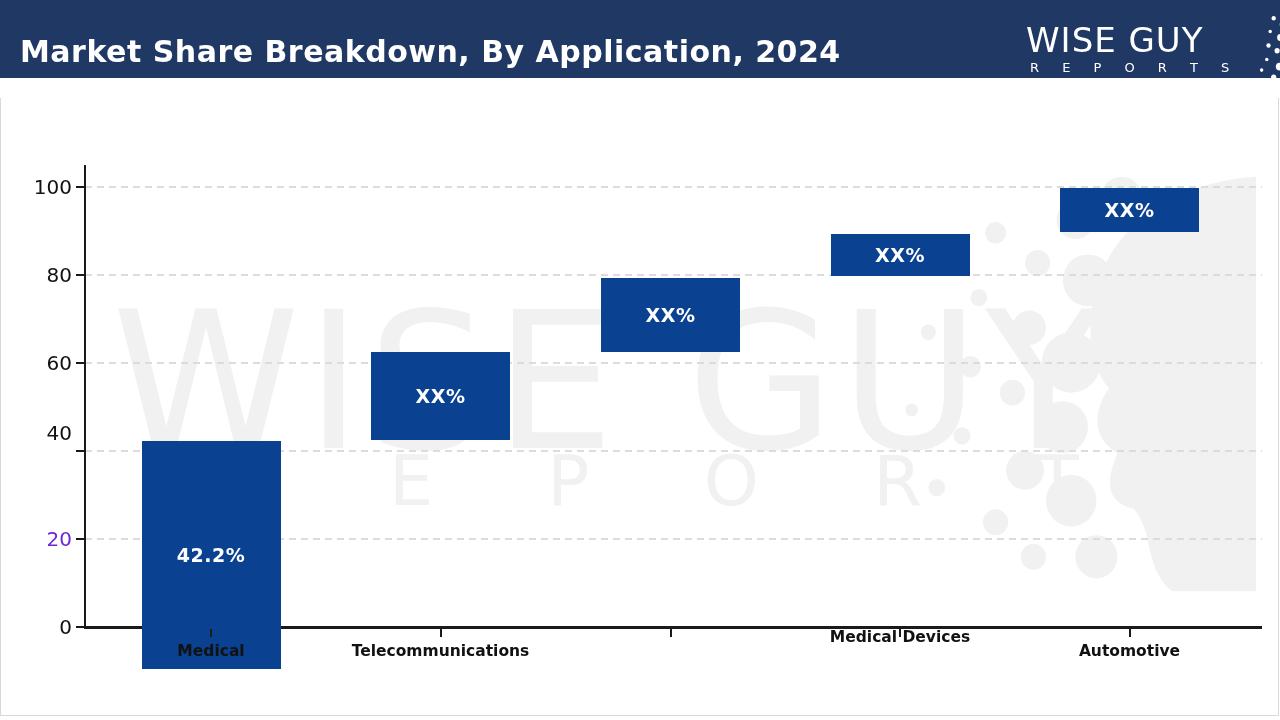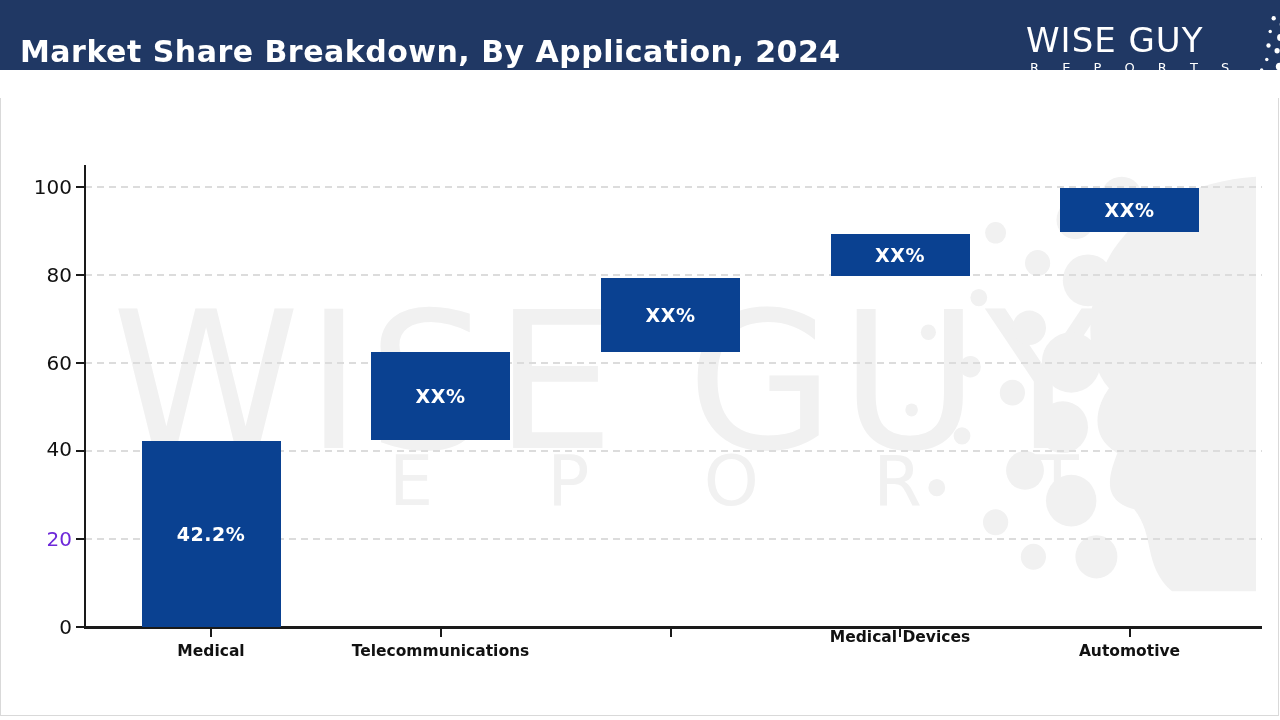--- a/index.html
+++ b/index.html
@@ -3,21 +3,21 @@
 <meta charset="utf-8">
 <style>
   * { margin:0; padding:0; box-sizing:border-box; }
   html,body { width:1280px; height:720px; }
   body {
     position:relative; overflow:hidden; background:#ffffff;
     font-family:"DejaVu Sans","Liberation Sans",sans-serif;
   }
   
   .header {
-    position:absolute; top:0; left:0; width:1280px; height:70px;
+    position:absolute; top:0; left:0; width:1280px; height:78px;
     background:#203864; z-index:10; display:flex; align-items:center;
   }
   .title {
     position:absolute; left:20px; top:34px;
     color:#ffffff; font-size:30px; font-weight:bold; letter-spacing:.5px;
     white-space:nowrap;
   }
   .logo { position:absolute; right:6px; top:4px; width:248px; height:90px; display:flex; align-items:center; }
   .logo-text { display:flex; flex-direction:column; align-items:flex-start; margin-right:2px; }
   .logo-name { color:#fff; font-size:34px; font-weight:400; letter-spacing:1px; line-height:1.05; white-space:nowrap; }
@@ -96,31 +96,31 @@
 <div id="plot">
     <div class="grid-line" style="left: 85px; width: 1177px; top: 538px;"></div>
     <div class="grid-line" style="left: 85px; width: 1177px; top: 450px;"></div>
     <div class="grid-line" style="left: 85px; width: 1177px; top: 362px;"></div>
     <div class="grid-line" style="left: 85px; width: 1177px; top: 274px;"></div>
     <div class="grid-line" style="left: 85px; width: 1177px; top: 186px;"></div>
     <div class="y-tick-label" style="top: 614px; color: rgb(17, 17, 17);">0</div>
     <div class="y-tick-mark" style="left: 76px; top: 626px;"></div>
     <div class="y-tick-label" style="top: 526px; color: #6d28d9;">20</div>
     <div class="y-tick-mark" style="left: 76px; top: 538px;"></div>
-    <div class="y-tick-label" style="top: 436px; color: rgb(17, 17, 17);">40</div>
+    <div class="y-tick-label" style="top: 420px; color: rgb(17, 17, 17);">40</div>
     <div class="y-tick-mark" style="left: 76px; top: 450px;"></div>
     <div class="y-tick-label" style="top: 350px; color: rgb(17, 17, 17);">60</div>
     <div class="y-tick-mark" style="left: 76px; top: 362px;"></div>
     <div class="y-tick-label" style="top: 262px; color: rgb(17, 17, 17);">80</div>
     <div class="y-tick-mark" style="left: 76px; top: 274px;"></div>
     <div class="y-tick-label" style="top: 174px; color: rgb(17, 17, 17);">100</div>
     <div class="y-tick-mark" style="left: 76px; top: 186px;"></div>
     <div class="spine" style="left: 84px; top: 165px; width: 2px; height: 464px;"></div>
     <div class="spine" style="left: 84px; top: 626px; width: 1178px; height: 2.5px;"></div>
-    <div class="bar" style="left: 141.5px; top: 441.32px; width: 139px; height: 186px; background: rgb(10, 65, 145);">
+    <div class="bar" style="left: 141.5px; top: 441.32px; width: 139px; height: 228px; background: rgb(10, 65, 145);">
       <span class="bar-label" style="color: rgb(255, 255, 255);">42.2%</span>
     </div>
     <div class="x-tick-mark" style="left: 210px; top: 628.5px;"></div>
     <div class="category-label" style="left: 96px; top: 641px;">
       <div>Medical</div>
     </div>
     <div class="bar" style="left: 371px; top: 352.44px; width: 139px; height: 88px; background: rgb(10, 65, 145);">
       <span class="bar-label" style="color: rgb(255, 255, 255);">XX%</span>
     </div>
     <div class="x-tick-mark" style="left: 439.5px; top: 628.5px;"></div>

